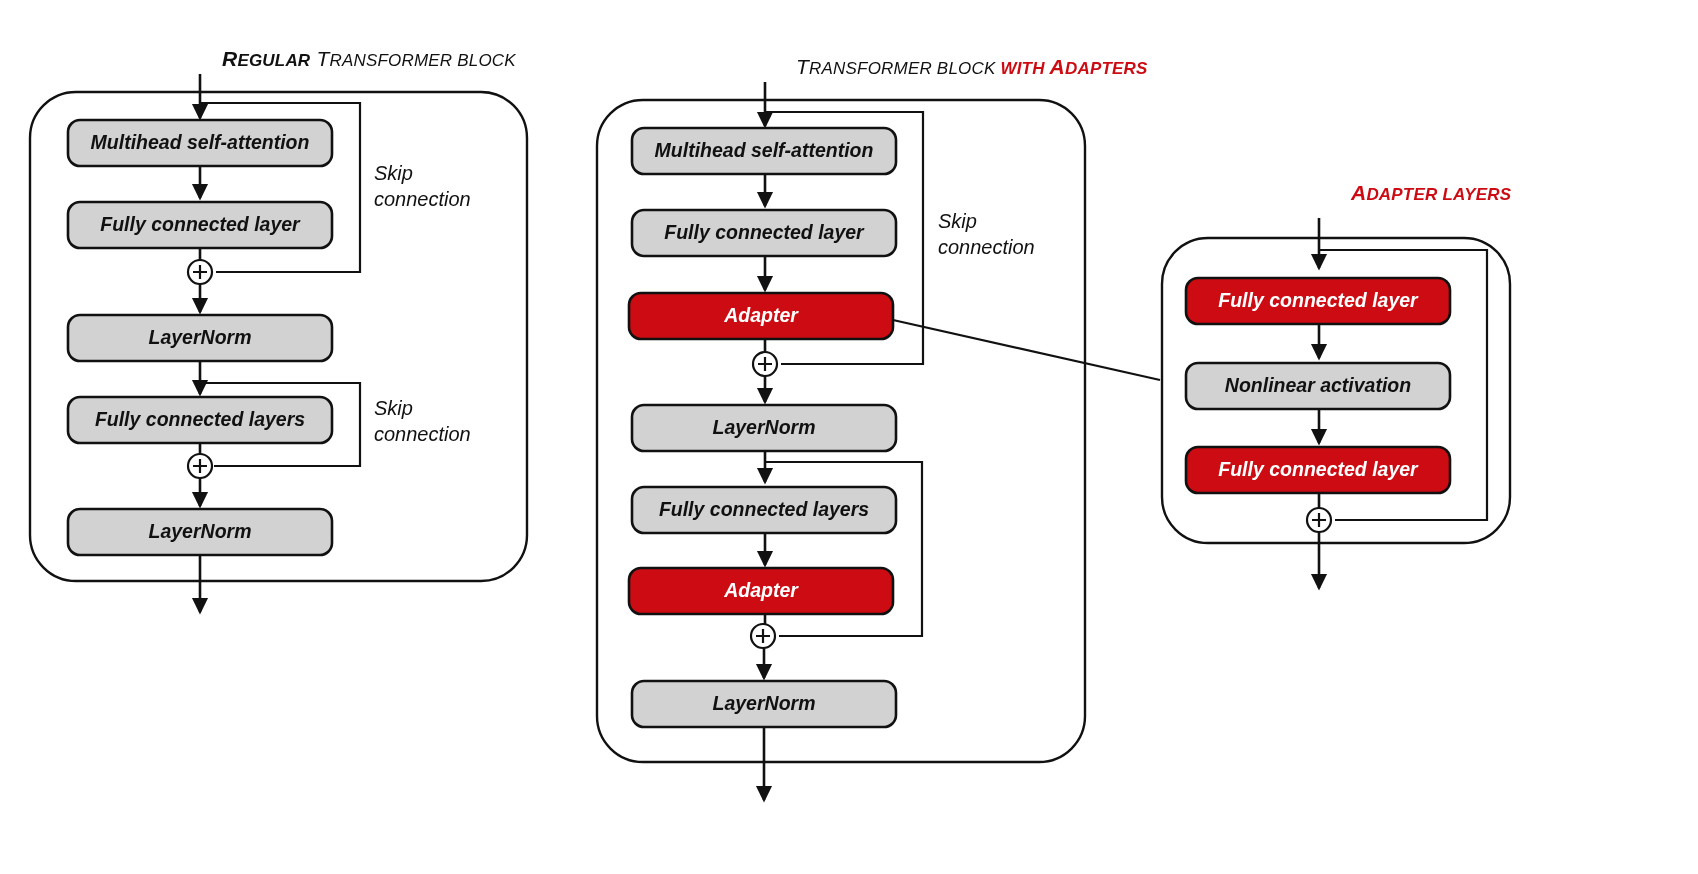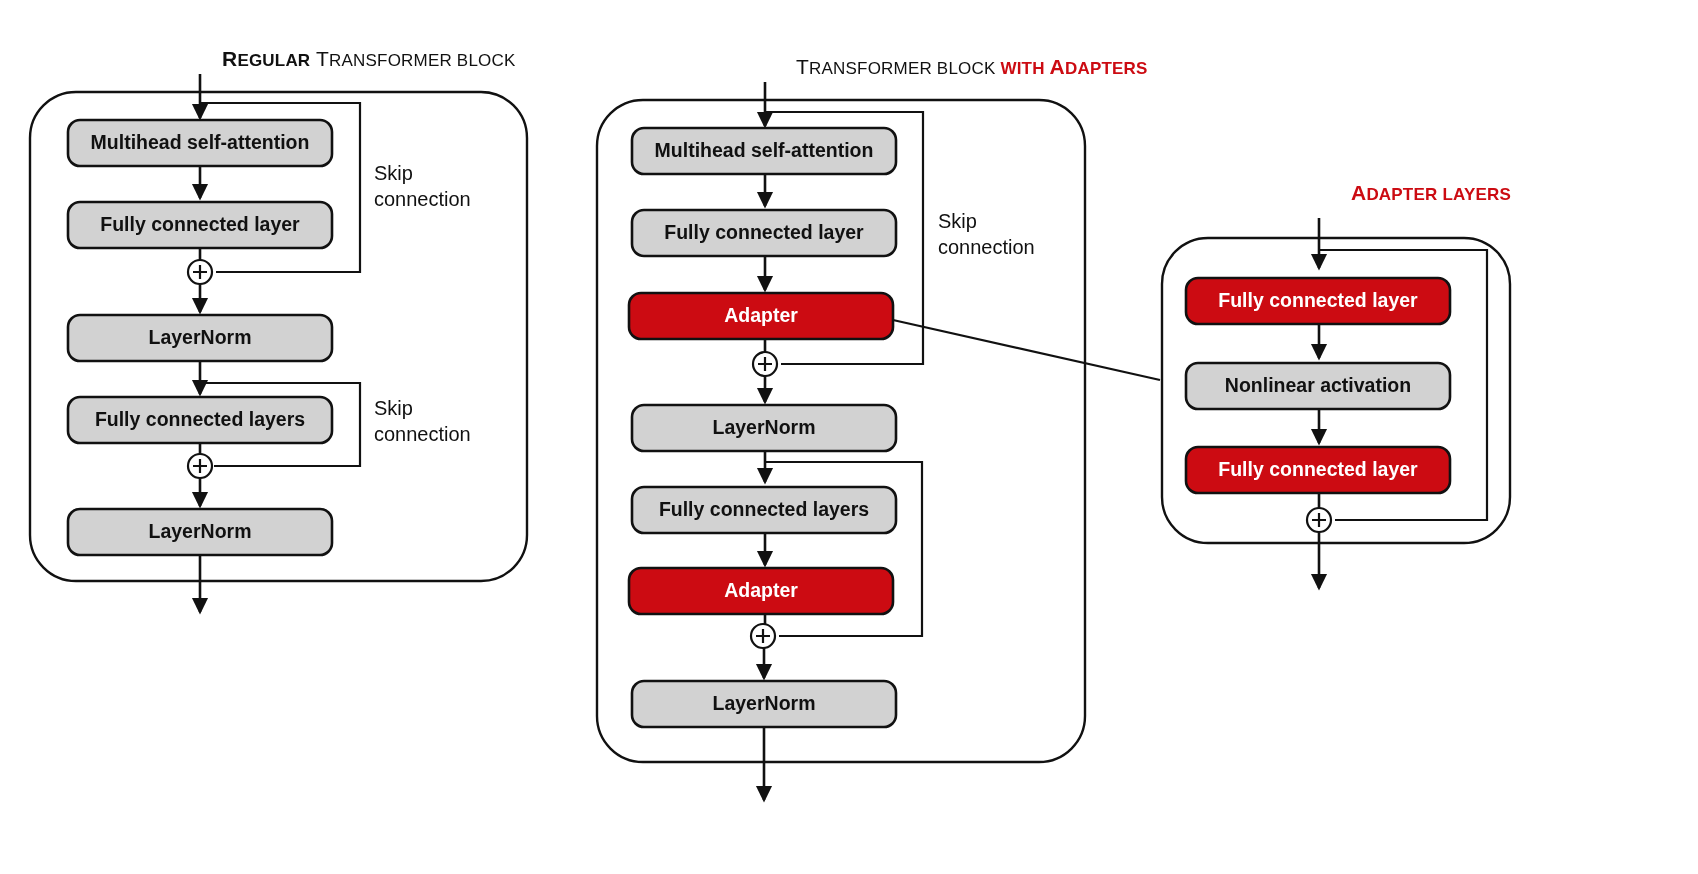--- a/index.html
+++ b/index.html
@@ -11,20 +11,21 @@
     width: 1698px;
     height: 874px;
     font-family: "Liberation Sans", sans-serif;
     overflow: hidden;
   }
   #stage {
     position: relative;
     width: 1698px;
     height: 874px;
     background: #ffffff;
+    font-style: italic;
   }
   svg.diagram {
     position: absolute;
     left: 0;
     top: 0;
     width: 1698px;
     height: 874px;
   }
   
   .title {

